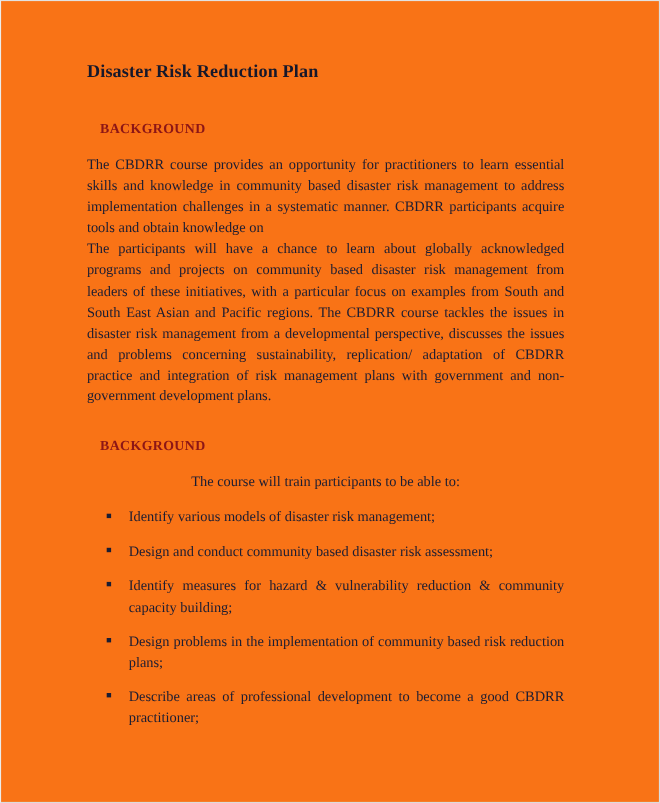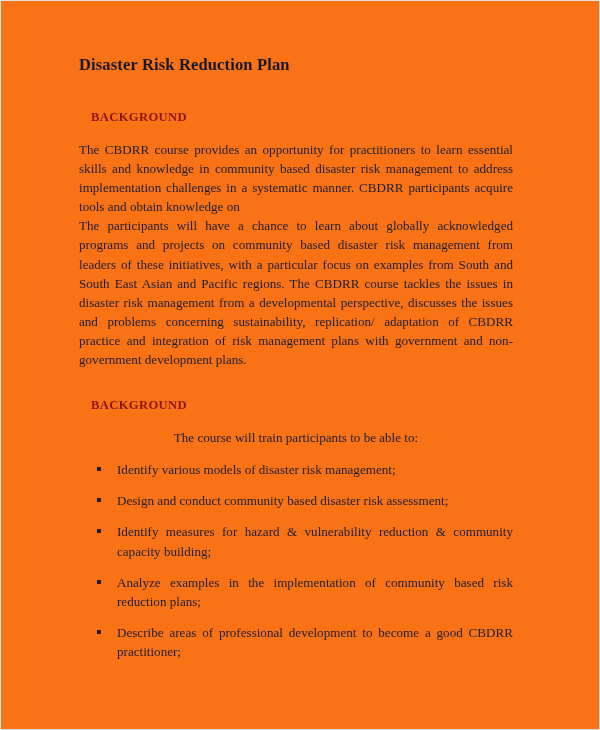--- a/index.html
+++ b/index.html
@@ -147,21 +147,21 @@
       <li>
         <span class="bullet-marker"></span>
         <span class="item-text">Design and conduct community based disaster risk assessment;</span>
       </li>
       <li>
         <span class="bullet-marker"></span>
         <span class="item-text">Identify measures for hazard &amp; vulnerability reduction &amp; community capacity building;</span>
       </li>
       <li>
         <span class="bullet-marker"></span>
-        <span class="item-text">Analyze examples in the implementation of community based risk reduction plans;</span>
+        <span class="item-text">Design problems in the implementation of community based risk reduction plans;</span>
       </li>
       <li>
         <span class="bullet-marker"></span>
         <span class="item-text">Describe areas of professional development to become a good CBDRR practitioner;</span>
       </li>
     </ul>
 
   </div>
 </div>
 

